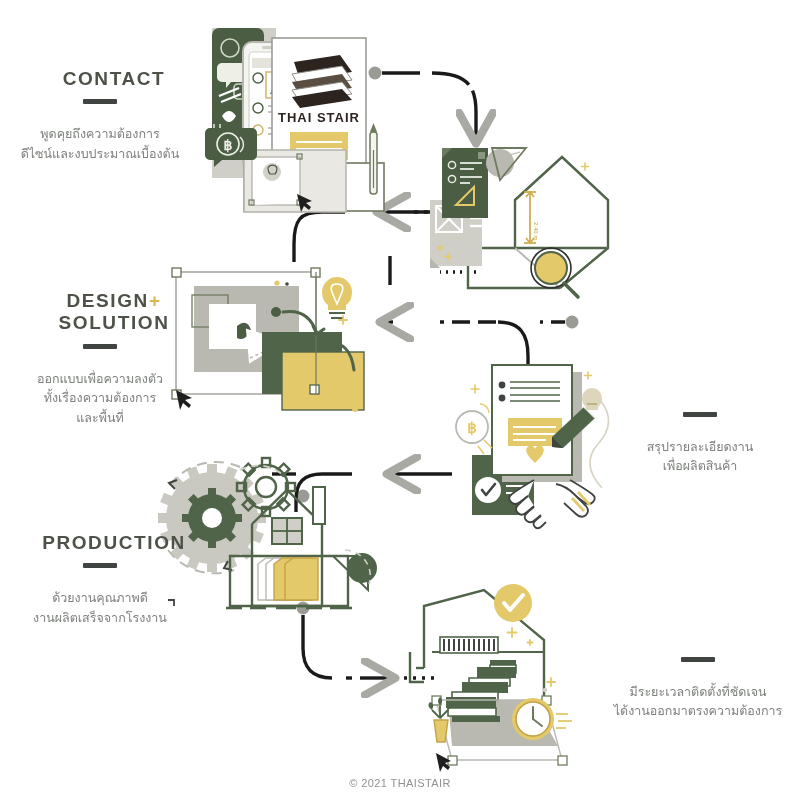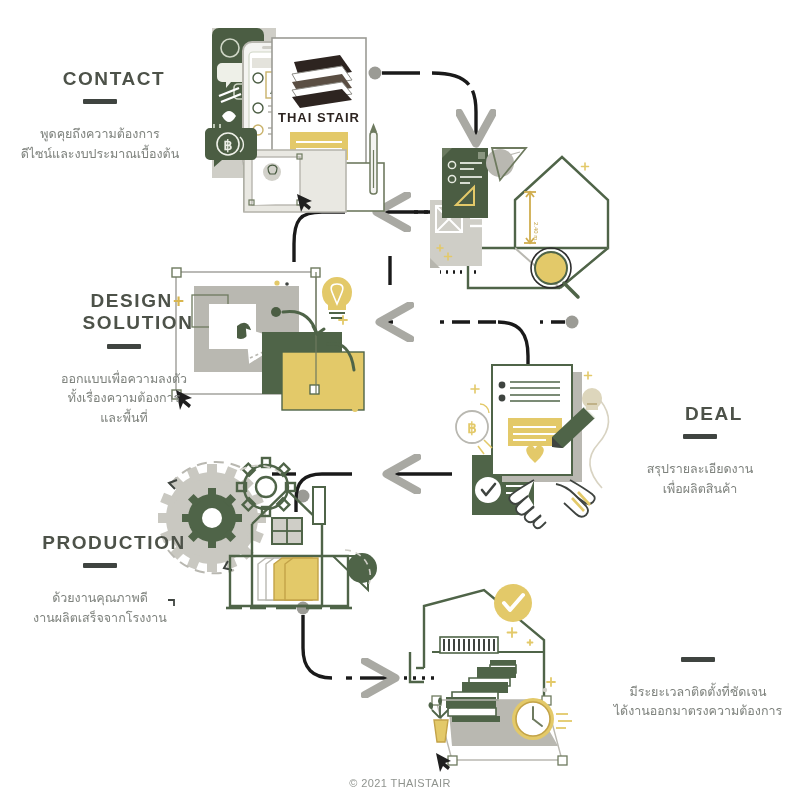--- a/index.html
+++ b/index.html
@@ -26,21 +26,21 @@
     font-size:12.5px;color:#7e827d;line-height:1.55;
     font-family:"DejaVu Sans","Liberation Sans",sans-serif;
     white-space:nowrap;
     margin-top:20px;
   }
   .step-desc div{white-space:nowrap;}
 
   
   #t-contact{left:0px;  top:68px;  width:200px;}
   #t-consult{left:600px;top:138px; width:200px;}
-  #t-design {left:0px;  top:290px; width:200px;padding-left:24px;}
+  #t-design {left:0px;  top:290px; width:200px;}
   #t-deal   {left:600px;top:403px; width:200px;}
   #t-prod   {left:0px;  top:532px; width:200px;}
   #t-install{left:596px;top:648px; width:204px;}
 
   .footer{
     position:absolute;left:0;right:0;bottom:11px;
     text-align:center;font-size:11px;color:#8f938e;letter-spacing:.4px;
   }
 
   
@@ -567,21 +567,20 @@
     </div>
     <div class="rule"></div>
     <div class="step-desc">
       <div>ออกแบบเพื่อความลงตัว</div>
       <div>ทั้งเรื่องความต้องการ</div>
       <div>และพื้นที่</div>
     </div>
   </div>
 
   <div class="step-text" id="t-deal">
-    <div class="step-title">DEAL</div>
     <div class="rule"></div>
     <div class="step-desc">
       <div>สรุปรายละเอียดงาน</div>
       <div>เพื่อผลิตสินค้า</div>
     </div>
   </div>
 
   <div class="step-text" id="t-prod">
     <div class="step-title">PRODUCTION</div>
     <div class="rule"></div>

